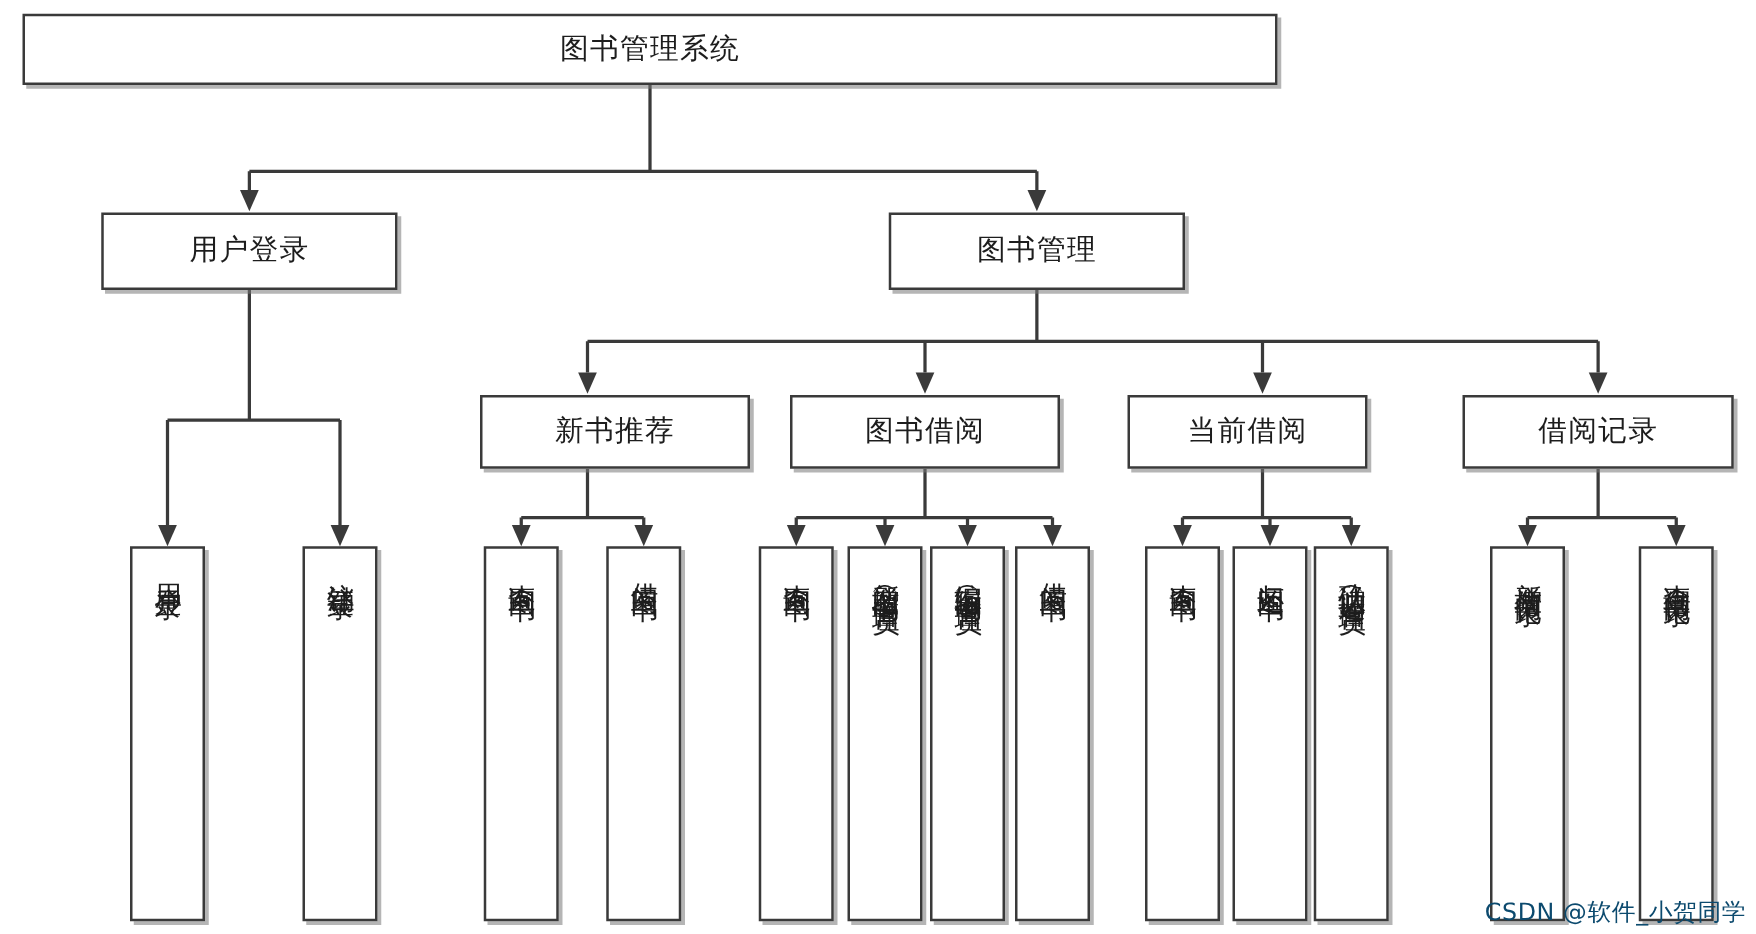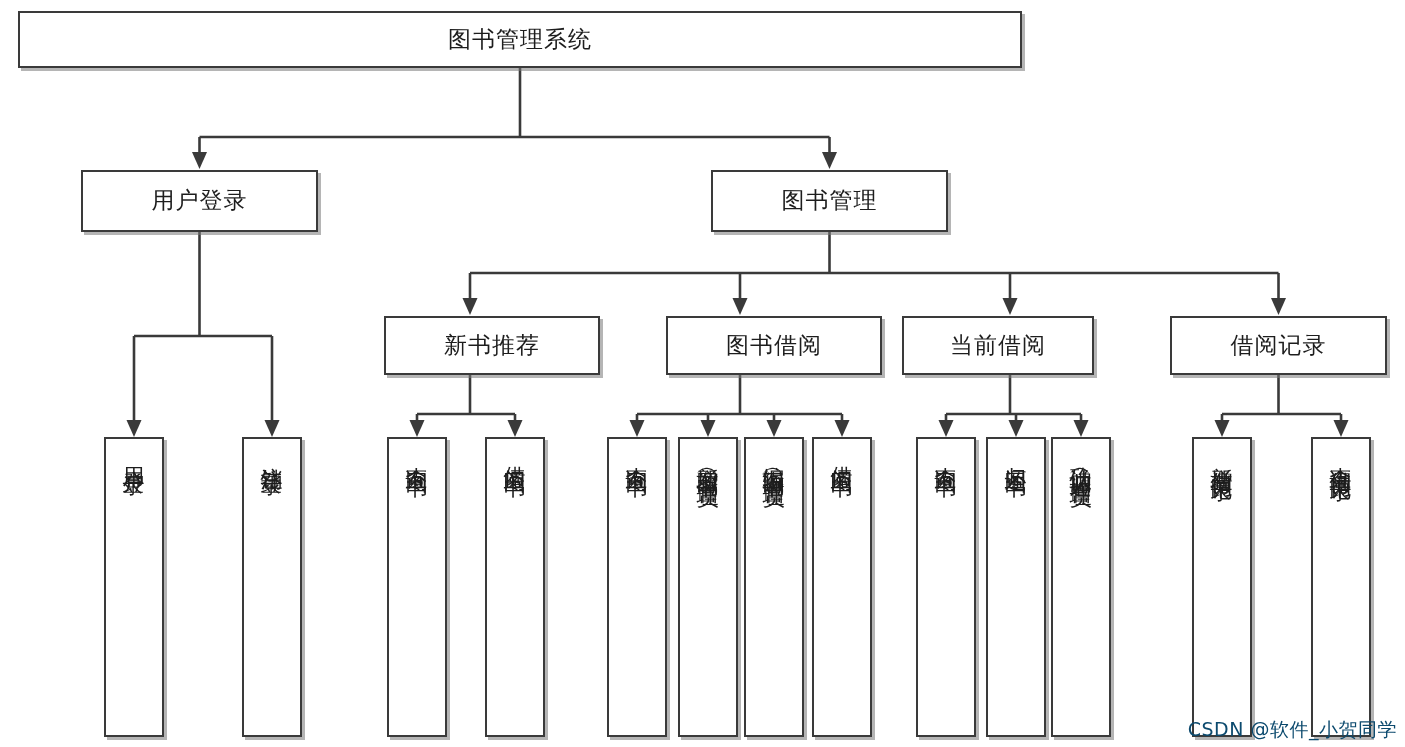--- a/index.html
+++ b/index.html
@@ -124,21 +124,21 @@
       </div>
       <div class="node" style="left: 81px; top: 170px; width: 237px; height: 62px;">
         <span class="lbl">用户登录</span>
       </div>
       <div class="node" style="left: 711px; top: 170px; width: 237px; height: 62px;">
         <span class="lbl">图书管理</span>
       </div>
       <div class="node" style="left: 362px; top: 316px; width: 216px; height: 59px; margin-left: 22px;">
         <span class="lbl">新书推荐</span>
       </div>
-      <div class="node" style="left: 632px; top: 316px; width: 216px; height: 59px; margin-left: 34px;">
+      <div class="node" style="left: 632px; top: 316px; width: 216px; height: 59px;">
         <span class="lbl">图书借阅</span>
       </div>
       <div class="node" style="left: 902px; top: 316px; width: 192px; height: 59px;">
         <span class="lbl">当前借阅</span>
       </div>
       <div class="node" style="left: 1170px; top: 316px; width: 217px; height: 59px; text-align: center;">
         <span class="lbl">借阅记录</span>
       </div>
       <div class="node vert" style="left: 104px; top: 437px; width: 60px; height: 300px;">
         <span class="lbl">用户登录</span>

